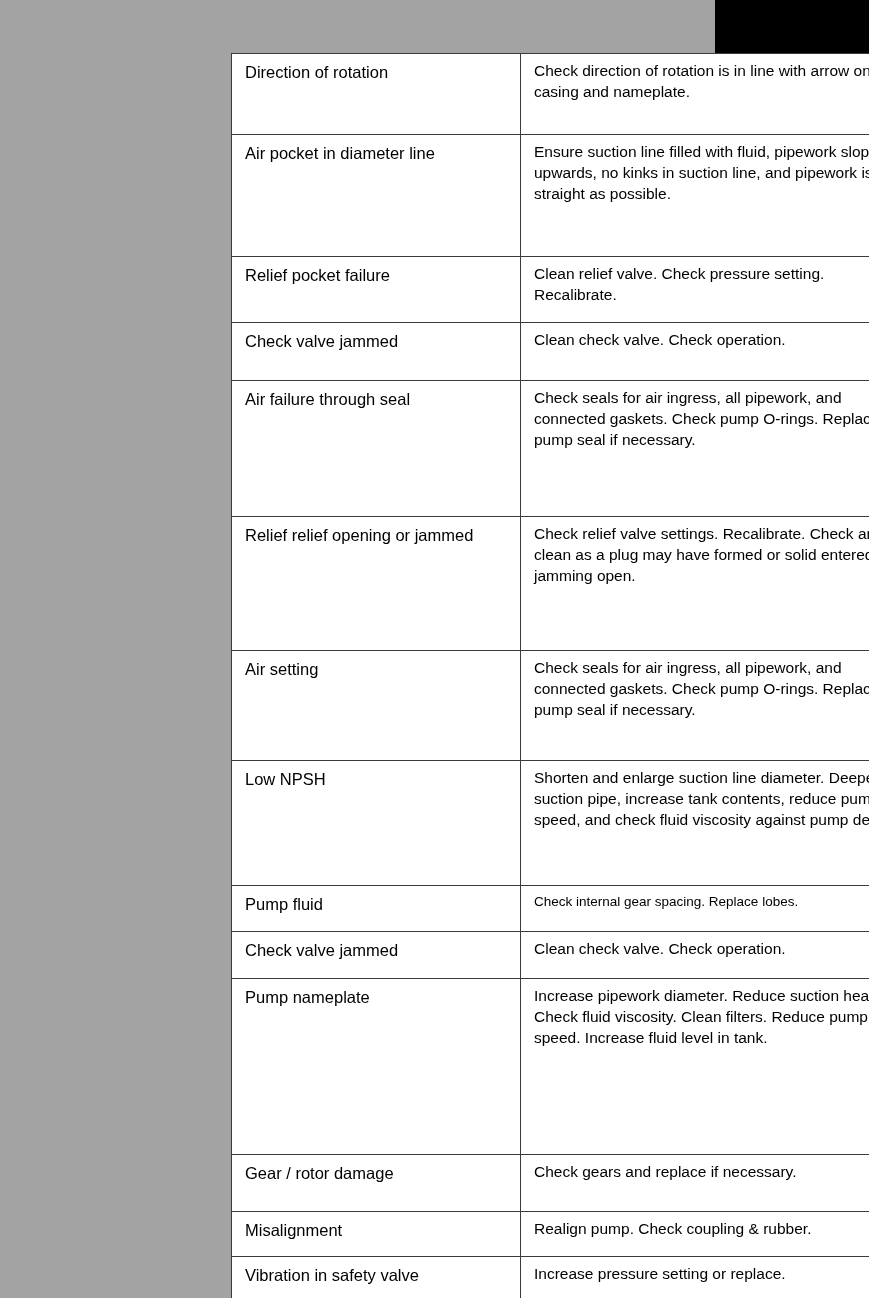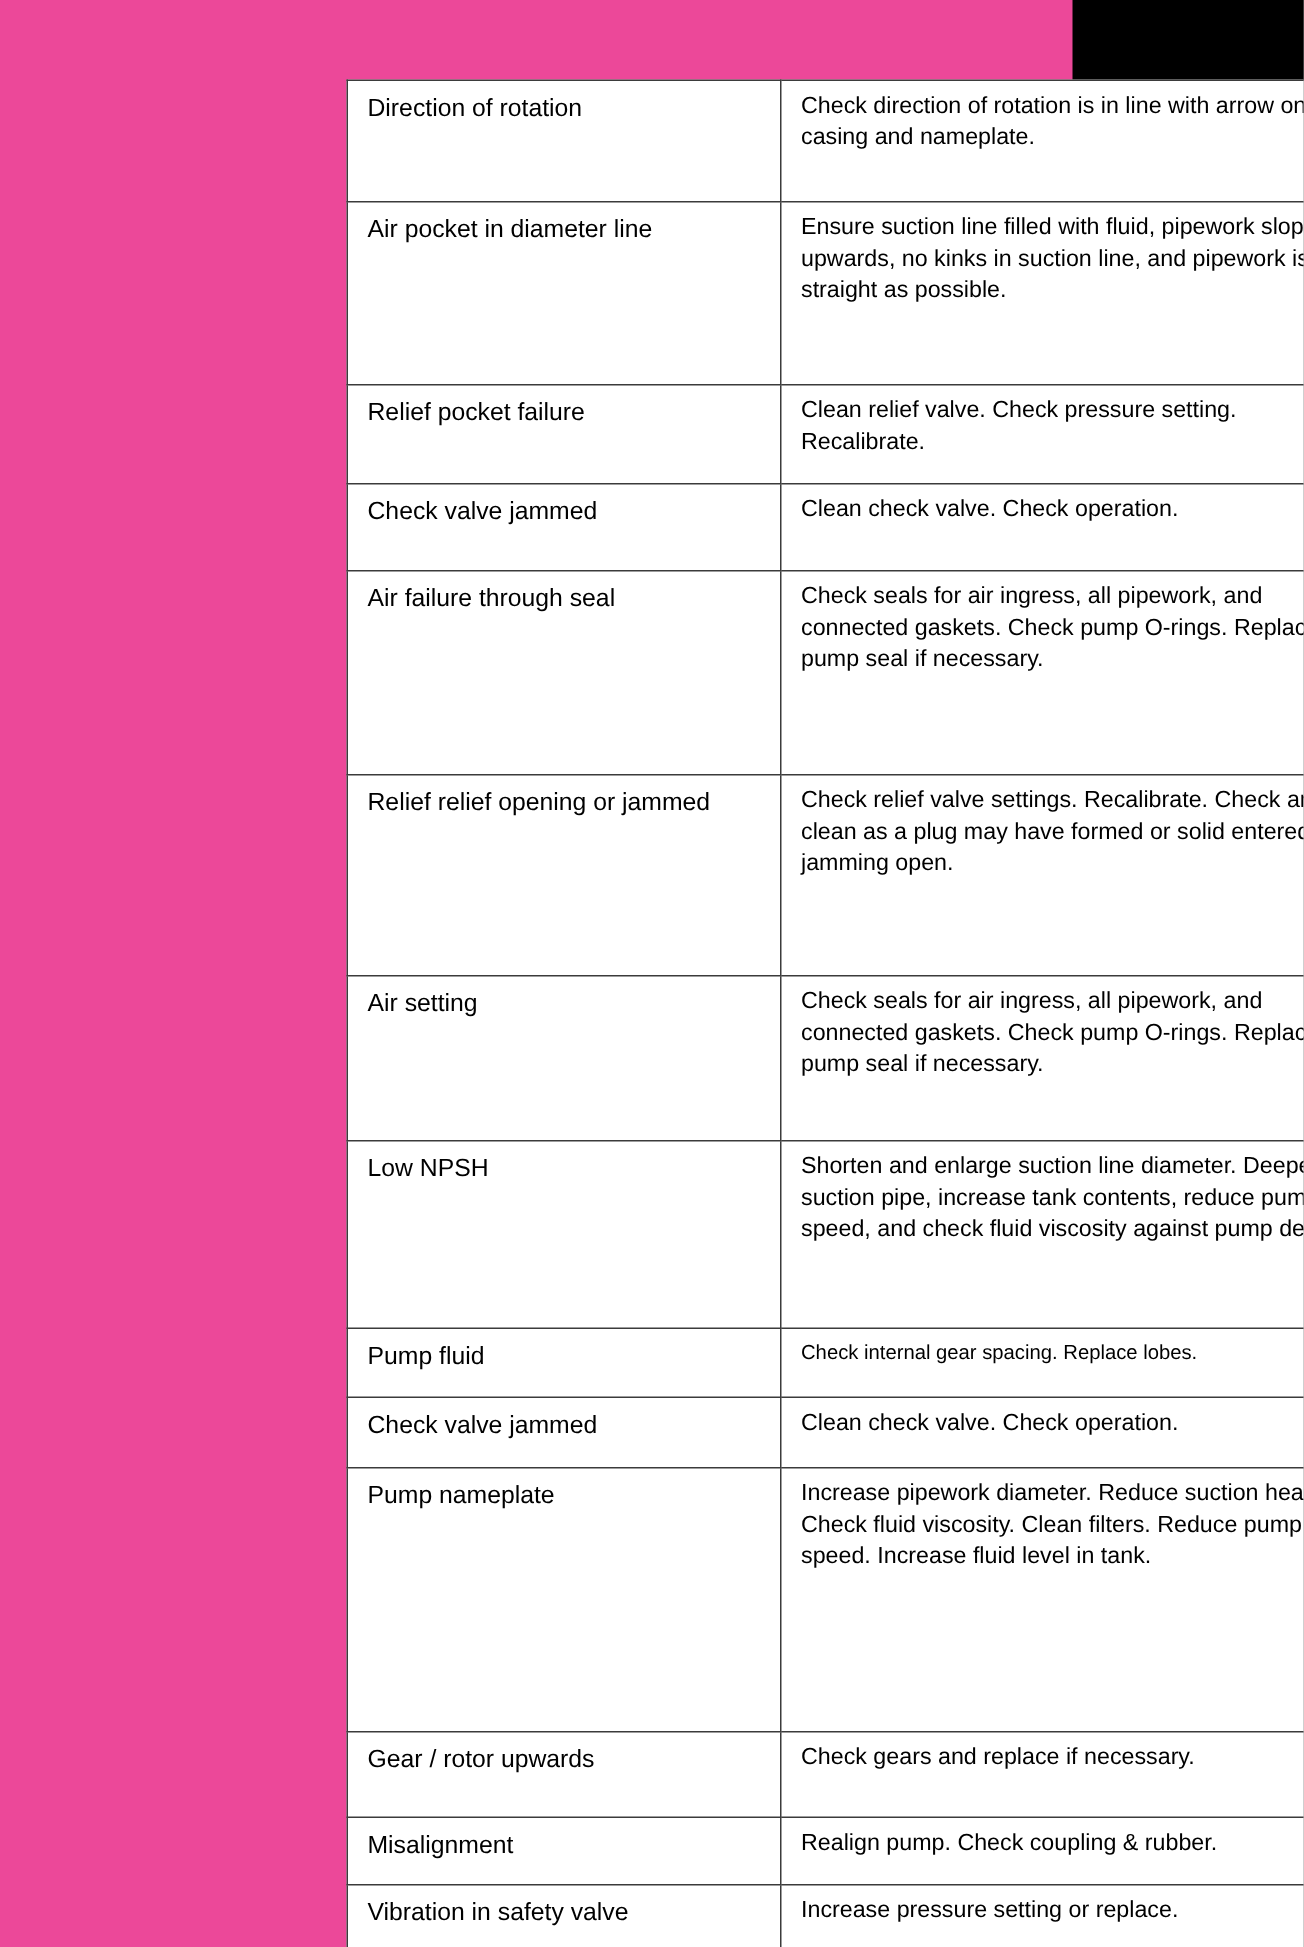--- a/index.html
+++ b/index.html
@@ -11,21 +11,21 @@
   body {
     width: 869px;
     height: 1298px;
     overflow: hidden;
     font-family: "Liberation Sans", sans-serif;
   }
   #page {
     position: relative;
     width: 715px;
     height: 1298px;
-    background: #ec4899;
+    background: #a3a3a3;
   }
   
   #trouble-table {
     position: absolute;
     left: 231px;
     top: 53px;
     width: 634px;
     border-collapse: collapse;
     background: #ffffff;
     table-layout: fixed;
@@ -95,21 +95,21 @@
         </tr>
         <tr style="height: 47px;">
           <td class="cause">Check valve jammed</td>
           <td class="remedy">Clean check valve. Check operation.</td>
         </tr>
         <tr style="height: 176px;">
           <td class="cause">Pump nameplate</td>
           <td class="remedy">Increase pipework diameter. Reduce suction head. Check fluid viscosity. Clean filters. Reduce pump speed. Increase fluid level in tank.</td>
         </tr>
         <tr style="height: 57px;">
-          <td class="cause">Gear / rotor upwards</td>
+          <td class="cause">Gear / rotor damage</td>
           <td class="remedy">Check gears and replace if necessary.</td>
         </tr>
         <tr style="height: 45px;">
           <td class="cause">Misalignment</td>
           <td class="remedy">Realign pump. Check coupling &amp; rubber.</td>
         </tr>
         <tr style="height: 44px;">
           <td class="cause">Vibration in safety valve</td>
           <td class="remedy">Increase pressure setting or replace.</td>
         </tr>

